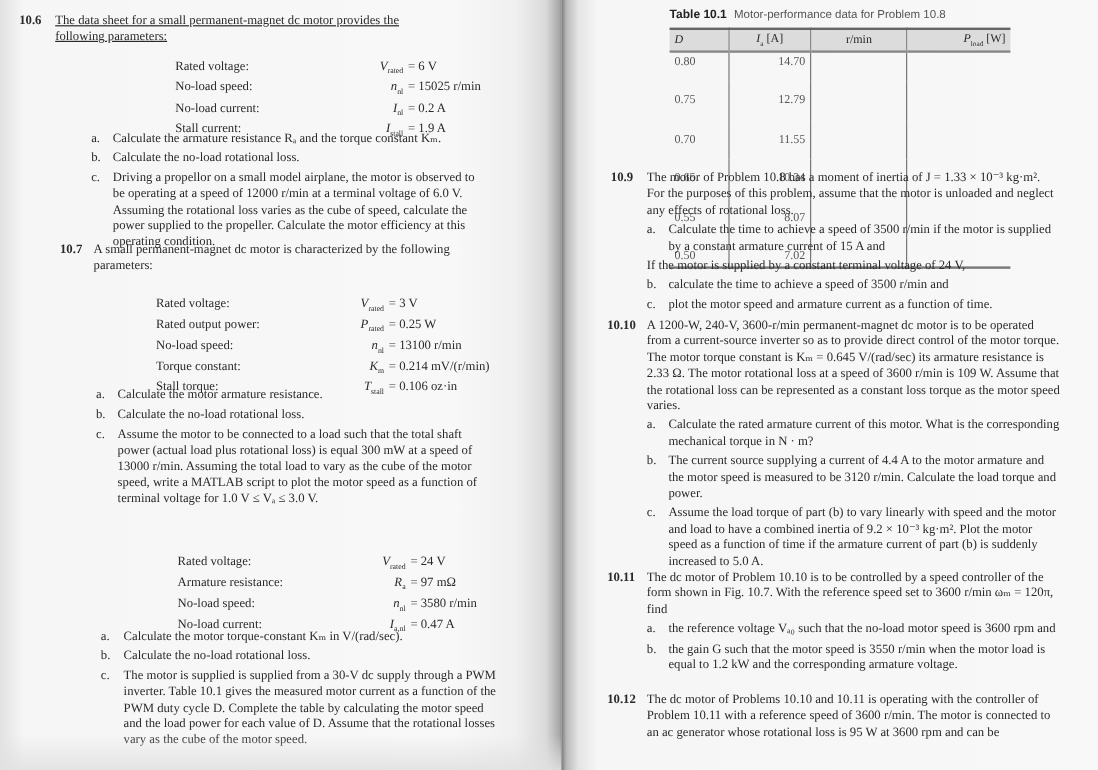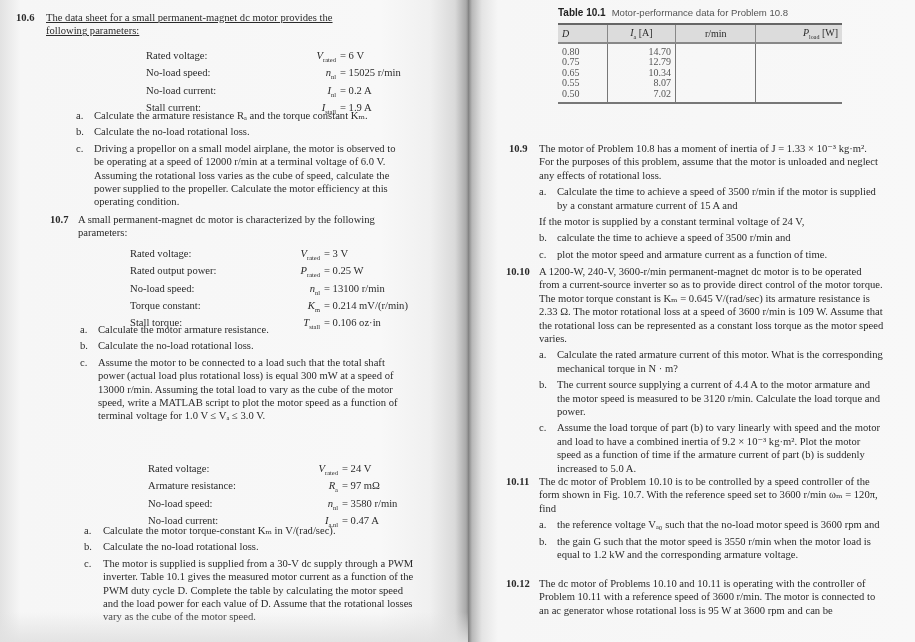--- a/index.html
+++ b/index.html
@@ -45,21 +45,21 @@
   .tbl {
     position: absolute; left: 558px; top: 23px; width: 284px;
     border-collapse: collapse; font-size: 10px;
     border-top: 2px solid #666; border-bottom: 2px solid #777;
   }
   .tbl th {
     background: #dcdcdc; font-weight: normal; height: 17px; padding: 0 4px;
     border-bottom: 2px solid #888; border-right: 1px solid #888;
   }
   .tbl th:last-child, .tbl td:last-child { border-right: none; }
-  .tbl td { border-right: 1px solid #777; padding: 0 4px; line-height: 10.4px; color: #555; }
+  .tbl td { border-right: 1px solid #777; padding: 11px 4px; line-height: 10.4px; color: #555; }
   .tbl td.c-d { text-align: left; }
   .tbl td.c-i { text-align: right; }
   .tbl tr.first td { padding-top: 3px; }
   .tbl tr.last td { padding-bottom: 3px; }
   .tbl .col-d { width: 40px; text-align: left; font-style: italic; }
   .tbl .col-i { width: 58px; }
   .tbl .col-r { width: 70px; }
   .tbl .col-p { width: 76px; text-align: right; }
   .tbl i sub { font-size: 6px; font-style: normal; }
 </style>
@@ -102,21 +102,21 @@
     <div class="item" style="padding-left:18px; margin-top:3px;">
         <span class="lbl">b.</span>
         <span class="txt">Calculate the no-load rotational loss.</span>
       </div>
     <div class="item" style="padding-left:18px; margin-top:3px;">
         <span class="lbl">c.</span>
         <span class="txt">Driving a propellor on a small model airplane, the motor is observed to be operating at a speed of 12000 r/min at a terminal voltage of 6.0 V. Assuming the rotational loss varies as the cube of speed, calculate the power supplied to the propeller. Calculate the motor efficiency at this operating condition.</span>
       </div>
   </div>
 
-  <div class="block" style="left:78px; top:213px; width:320px;">
+  <div class="block" style="left:78px; top:202px; width:320px;">
     <span class="pnum" style="left:-28px; top:0;">10.7</span>
     <div class="ptext">A small permanent-magnet dc motor is characterized by the following parameters:</div>
   </div>
   <div class="params" style="left:130px; top:247px;">
     <div class="row">
         <span class="pl">Rated voltage:</span>
         <span class="sym"><span>V</span><sub>rated</sub></span>
         <span class="val">= 3 V</span>
       </div>
     <div class="row">
@@ -216,20 +216,26 @@
         <td></td>
         <td></td>
       </tr>
     <tr>
         <td class="c-d">0.75</td>
         <td class="c-i">12.79</td>
         <td></td>
         <td></td>
       </tr>
     <tr>
+        <td class="c-d">0.70</td>
+        <td class="c-i">11.55</td>
+        <td></td>
+        <td></td>
+      </tr>
+    <tr>
         <td class="c-d">0.65</td>
         <td class="c-i">10.34</td>
         <td></td>
         <td></td>
       </tr>
     <tr>
         <td class="c-d">0.55</td>
         <td class="c-i">8.07</td>
         <td></td>
         <td></td>

